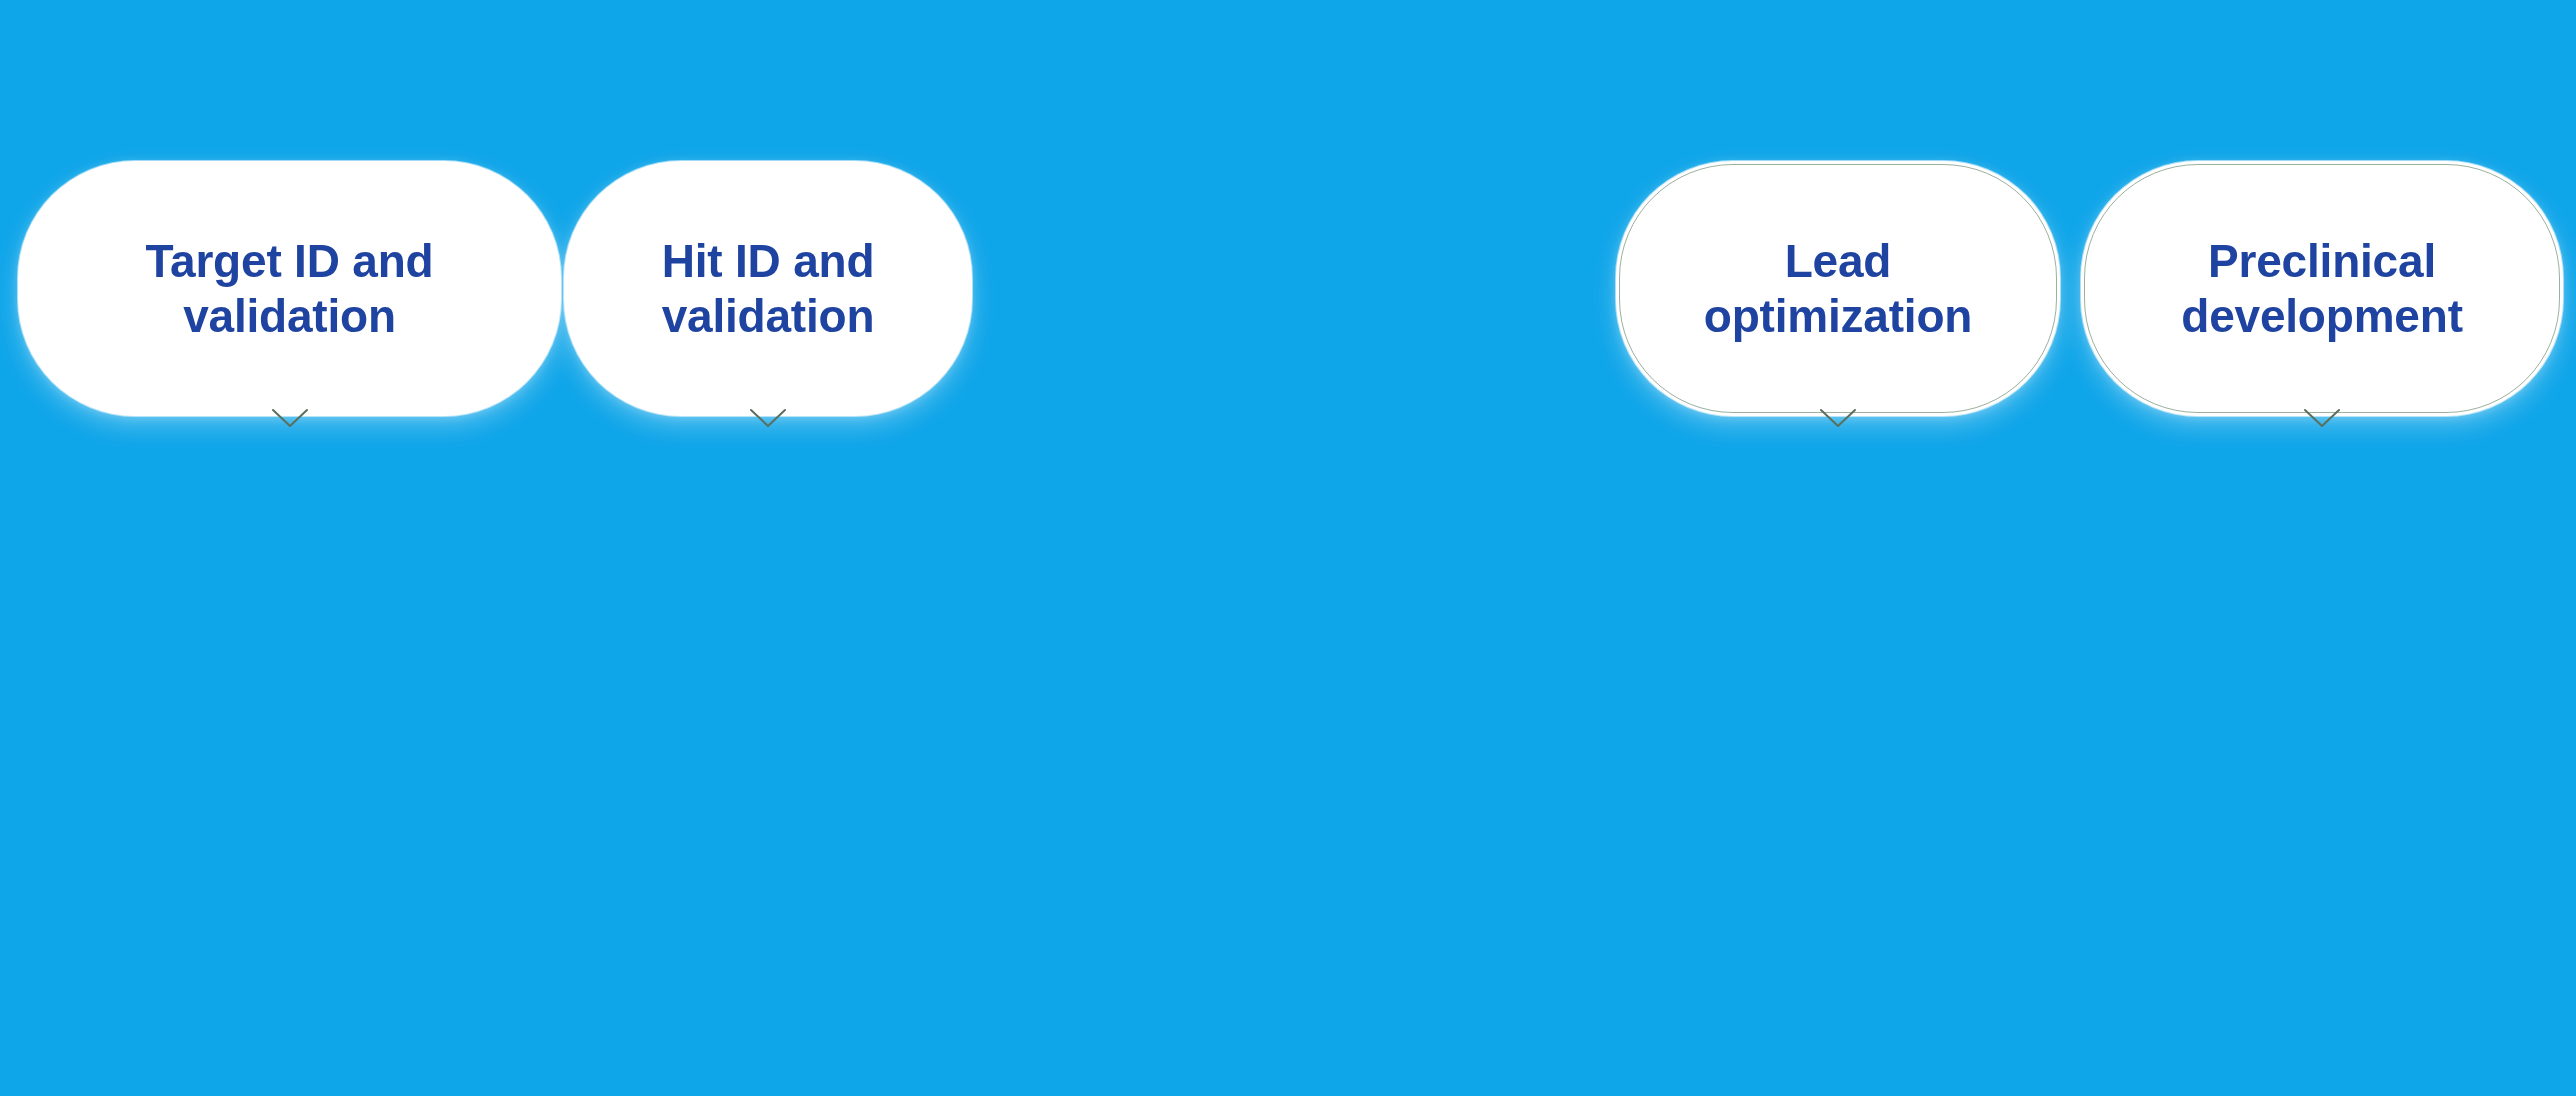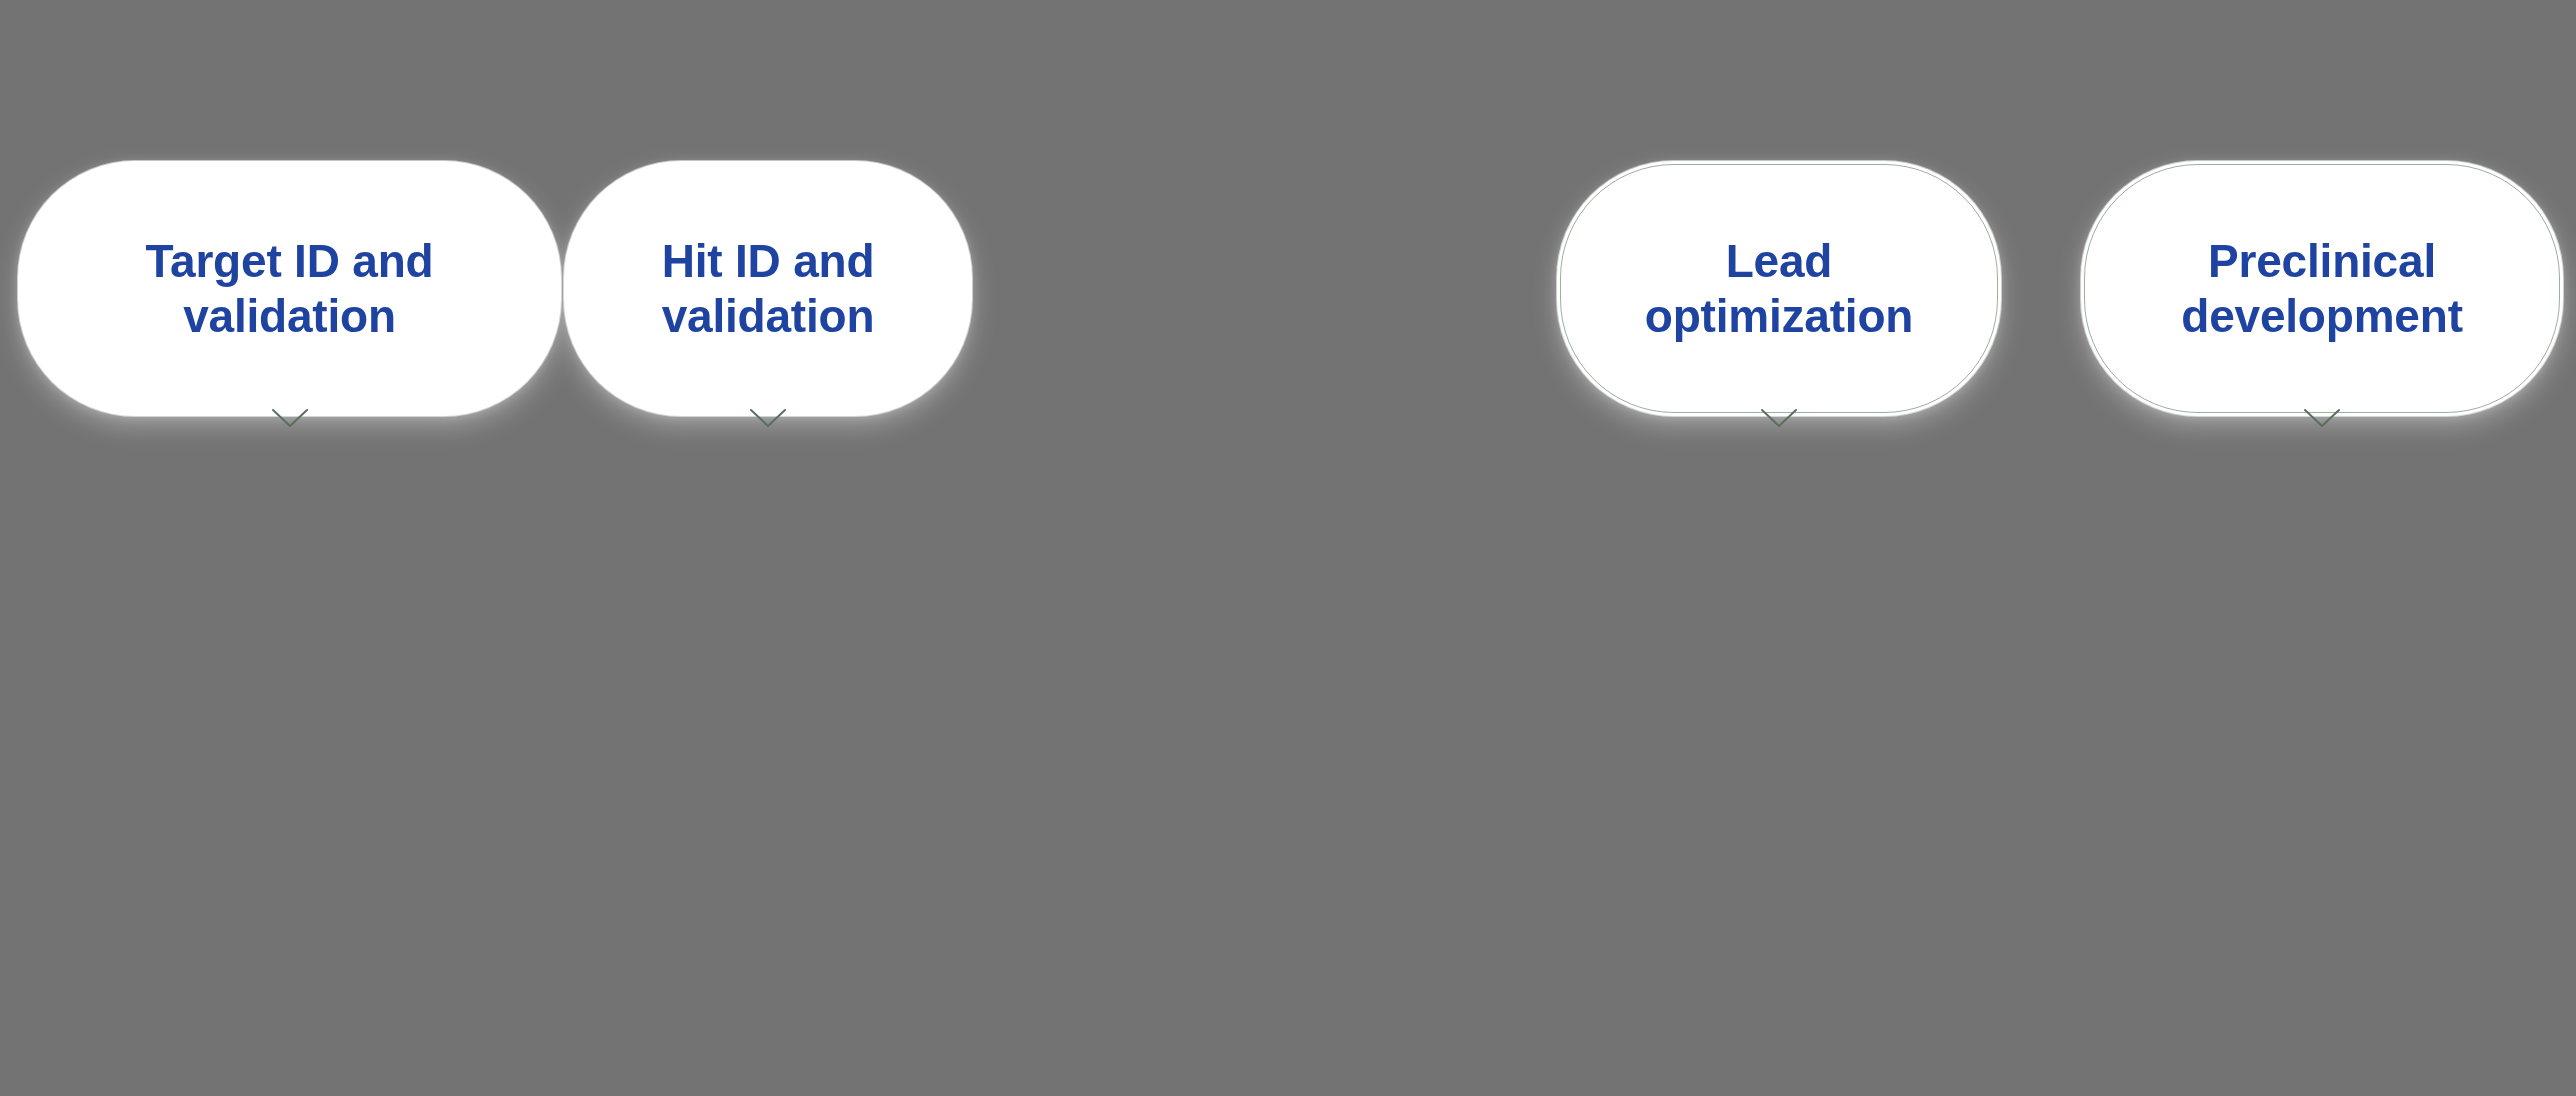--- a/index.html
+++ b/index.html
@@ -94,21 +94,21 @@
     position: absolute;
     left: 0;
     top: 421px;
     width: 2576px;
     height: 676px;
   }
 </style>
 </head>
 <body style="background: rgb(74, 112, 81);">
 
-<div id="stage-canvas" style="background: #737373;">
+<div id="stage-canvas" style="background: #0ea5e9;">
 
   <div id="pipeline-row">
 
     <div class="stage-card" style="left: 18px; width: 543px;">
       <span class="stage-label" style="color: rgb(31, 67, 160);">Target ID and
 validation</span>
       <span class="stage-chevron">
         <svg viewBox="0 0 40 22" xmlns="http://www.w3.org/2000/svg">
           <path d="M3 3 L20 19 L37 3" fill="none" stroke="#5a6f5d" stroke-width="2" stroke-linecap="round" stroke-linejoin="round"></path>
         </svg>
@@ -119,21 +119,21 @@
       <span class="stage-label" style="color: rgb(31, 67, 160);">Hit ID and
 validation</span>
       <span class="stage-chevron">
         <svg viewBox="0 0 40 22" xmlns="http://www.w3.org/2000/svg">
           <path d="M3 3 L20 19 L37 3" fill="none" stroke="#5a6f5d" stroke-width="2" stroke-linecap="round" stroke-linejoin="round"></path>
         </svg>
       </span>
     </div>
 
 
-    <div class="stage-card has-hairline" style="left: 1557px; width: 444px; align-items: center;">
+    <div class="stage-card has-hairline" style="left: 1616px; width: 444px; align-items: center;">
       <span class="stage-label" style="color: rgb(31, 67, 160);">Lead
 optimization</span>
       <span class="stage-chevron">
         <svg viewBox="0 0 40 22" xmlns="http://www.w3.org/2000/svg">
           <path d="M3 3 L20 19 L37 3" fill="none" stroke="#5a6f5d" stroke-width="2" stroke-linecap="round" stroke-linejoin="round"></path>
         </svg>
       </span>
     </div>
 
     <div class="stage-card has-hairline" style="left: 2081px; width: 482px;">

